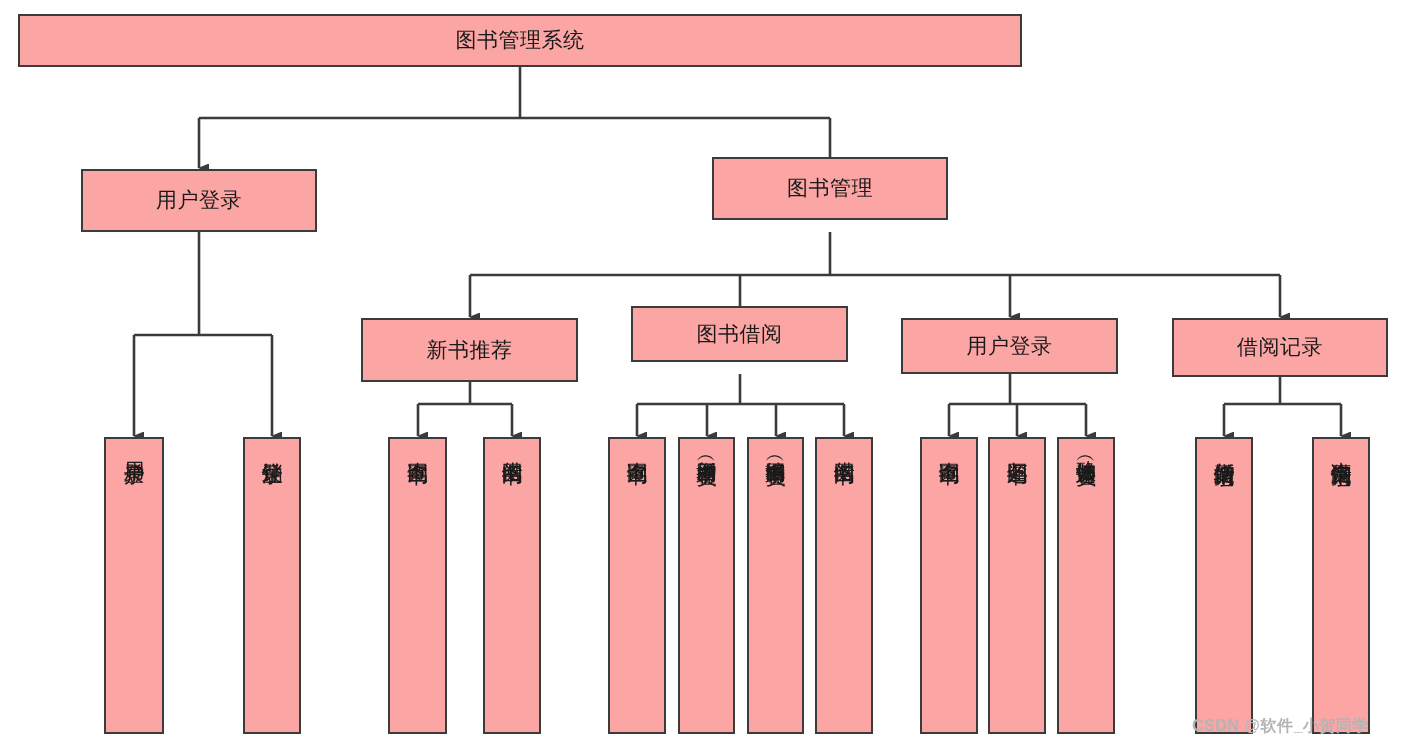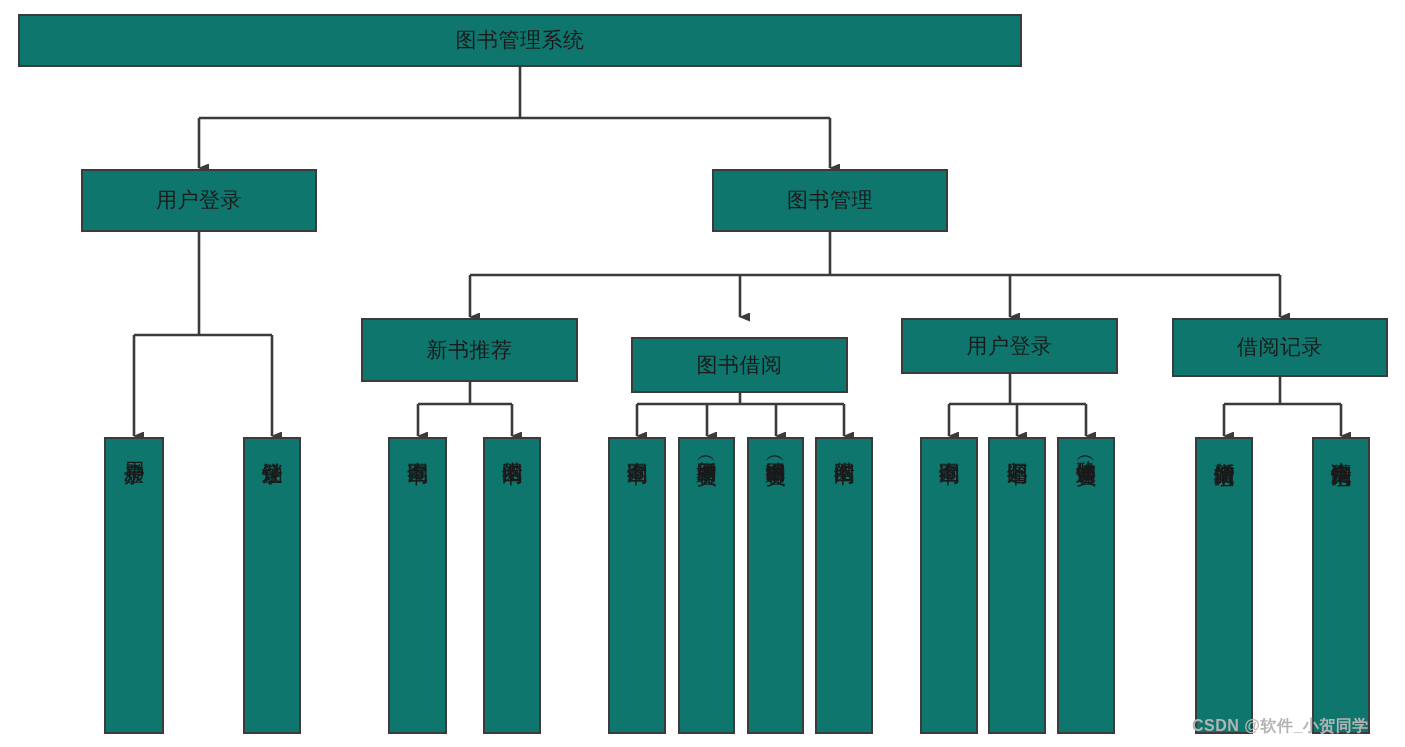--- a/index.html
+++ b/index.html
@@ -24,21 +24,21 @@
     left: 0;
     top: 0;
     width: 1405px;
     height: 747px;
     pointer-events: none;
   }
   .node {
     position: absolute;
     box-sizing: border-box;
     border: 2px solid #3b3b3b;
-    background: #0f766e;
+    background: #fca5a5;
     display: flex;
     align-items: center;
     justify-content: center;
     color: #1a1a1a;
     overflow: hidden;
   }
   .node .node-label {
     display: block;
     text-align: center;
     line-height: 1.18;
@@ -120,27 +120,27 @@
         <path d="M1341,404 L1341,436" stroke="#3b3b3b" stroke-width="2.6" fill="none" marker-end="url(#arrowhead)"></path>
       </g>
   </svg>
   <div id="node-layer">
       <div class="node horizontal" style="left: 18px; top: 14px; width: 1004px; height: 53px; border-color: rgb(59, 59, 59); color: rgb(26, 26, 26);">
         <span class="node-label">图书管理系统</span>
       </div>
       <div class="node horizontal" style="left: 81px; top: 169px; width: 236px; height: 63px; border-color: rgb(59, 59, 59); color: rgb(26, 26, 26);">
         <span class="node-label">用户登录</span>
       </div>
-      <div class="node horizontal" style="left: 712px; top: 169px; width: 236px; height: 63px; border-color: rgb(59, 59, 59); color: rgb(26, 26, 26);">
+      <div class="node horizontal" style="left: 712px; top: 157px; width: 236px; height: 63px; border-color: rgb(59, 59, 59); color: rgb(26, 26, 26);">
         <span class="node-label">图书管理</span>
       </div>
       <div class="node horizontal" style="left: 361px; top: 318px; width: 217px; height: 64px; border-color: rgb(59, 59, 59); color: rgb(26, 26, 26);">
         <span class="node-label">新书推荐</span>
       </div>
-      <div class="node horizontal" style="left: 631px; top: 337px; width: 217px; height: 56px; border-color: rgb(59, 59, 59); color: rgb(26, 26, 26);">
+      <div class="node horizontal" style="left: 631px; top: 306px; width: 217px; height: 56px; border-color: rgb(59, 59, 59); color: rgb(26, 26, 26);">
         <span class="node-label">图书借阅</span>
       </div>
       <div class="node horizontal" style="left: 901px; top: 318px; width: 217px; height: 56px; border-color: rgb(59, 59, 59); color: rgb(26, 26, 26);">
         <span class="node-label">用户登录</span>
       </div>
       <div class="node horizontal" style="left: 1172px; top: 318px; width: 216px; height: 59px; border-color: rgb(59, 59, 59); color: rgb(26, 26, 26);">
         <span class="node-label">借阅记录</span>
       </div>
       <div class="node vertical" style="left: 104px; top: 437px; width: 60px; height: 297px; border-color: rgb(59, 59, 59); color: rgb(26, 26, 26);">
         <span class="node-label">用户登录</span>

